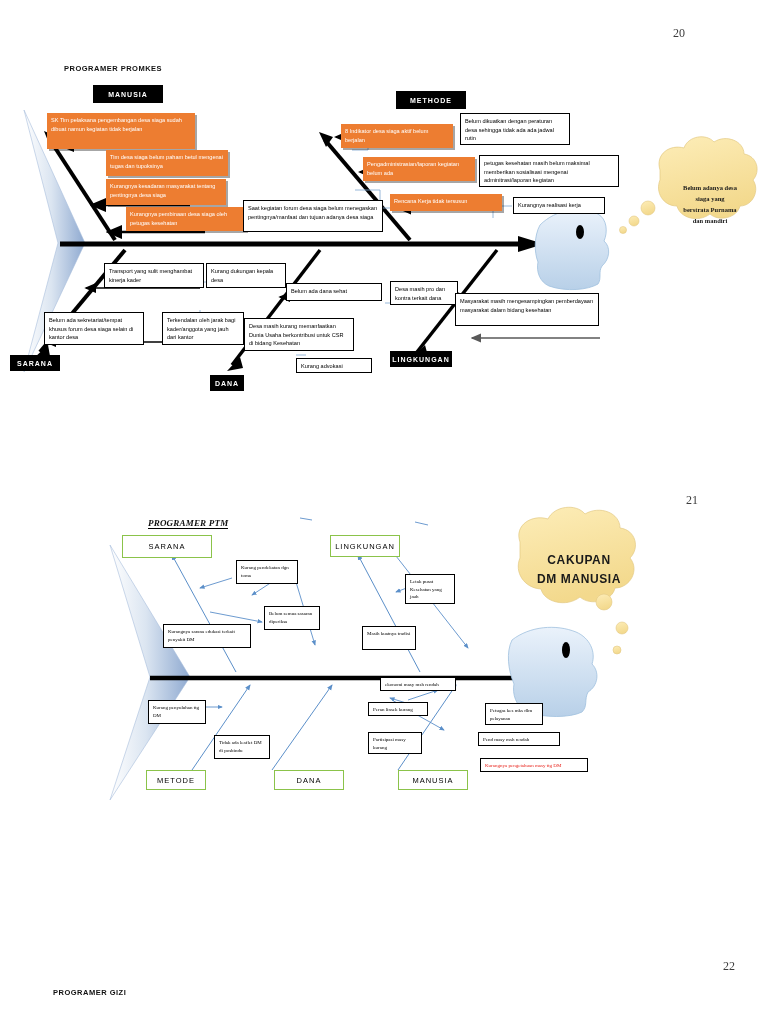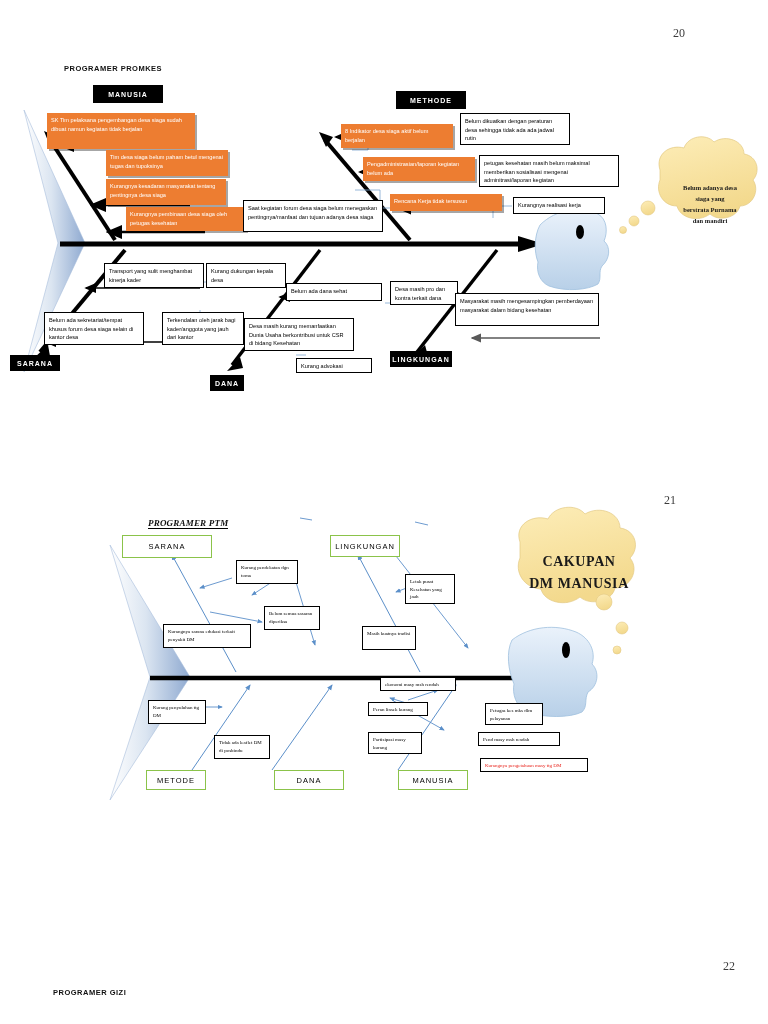--- a/index.html
+++ b/index.html
@@ -94,22 +94,22 @@
     text-align:center;
     font-family:"Liberation Serif", serif;
     font-size:6.5px;
     font-weight:bold;
     line-height:1.7;
     color:#1a1a1a;
   }
   .bubbletext2{
     position:absolute;
     text-align:center;
-    font-family:Liberation Serif, serif;
-    font-size:14px;
+    font-family:Liberation Sans, sans-serif;
+    font-size:12px;
     font-weight:bold;
     line-height:1.6;
     color:#1a1a1a;
     letter-spacing:0.6px;
   }
 </style>
 </head>
 <body>
 
 <div class="page">
@@ -271,21 +271,21 @@
       <line x1="392" y1="700" x2="416" y2="714" marker-end="url(#arb)"></line>
       <line x1="416" y1="706" x2="390" y2="698" marker-end="url(#arb)"></line>
       <line x1="408" y1="700" x2="438" y2="690" marker-end="url(#arb)"></line>
       <line x1="412" y1="712" x2="444" y2="730" marker-end="url(#arb)"></line>
       <line x1="300" y1="518" x2="312" y2="520"></line>
       <line x1="415" y1="522" x2="428" y2="525"></line>
     </g>
   </svg>
 
   <div class="pgnum" style="left:673px;top:26px;">20</div>
-  <div class="pgnum" style="left:664px;top:493px;">21</div>
+  <div class="pgnum" style="left:686px;top:493px;">21</div>
   <div class="pgnum" style="left:707px;top:959px;margin-left:16px;">22</div>
 
   <div class="sectiontitle" style="left:64px;top:64px;">PROGRAMER PROMKES</div>
 
   <div class="catlabel" style="left:93px;top:85px;width:70px;height:18px;">MANUSIA</div>
   <div class="catlabel" style="left:396px;top:91px;width:70px;height:18px;">METHODE</div>
   <div class="catlabel" style="left:10px;top:355px;width:50px;height:16px;">SARANA</div>
   <div class="catlabel" style="left:210px;top:375px;width:34px;height:16px;">DANA</div>
   <div class="catlabel" style="left:390px;top:351px;width:62px;height:16px;">LINGKUNGAN</div>
 

